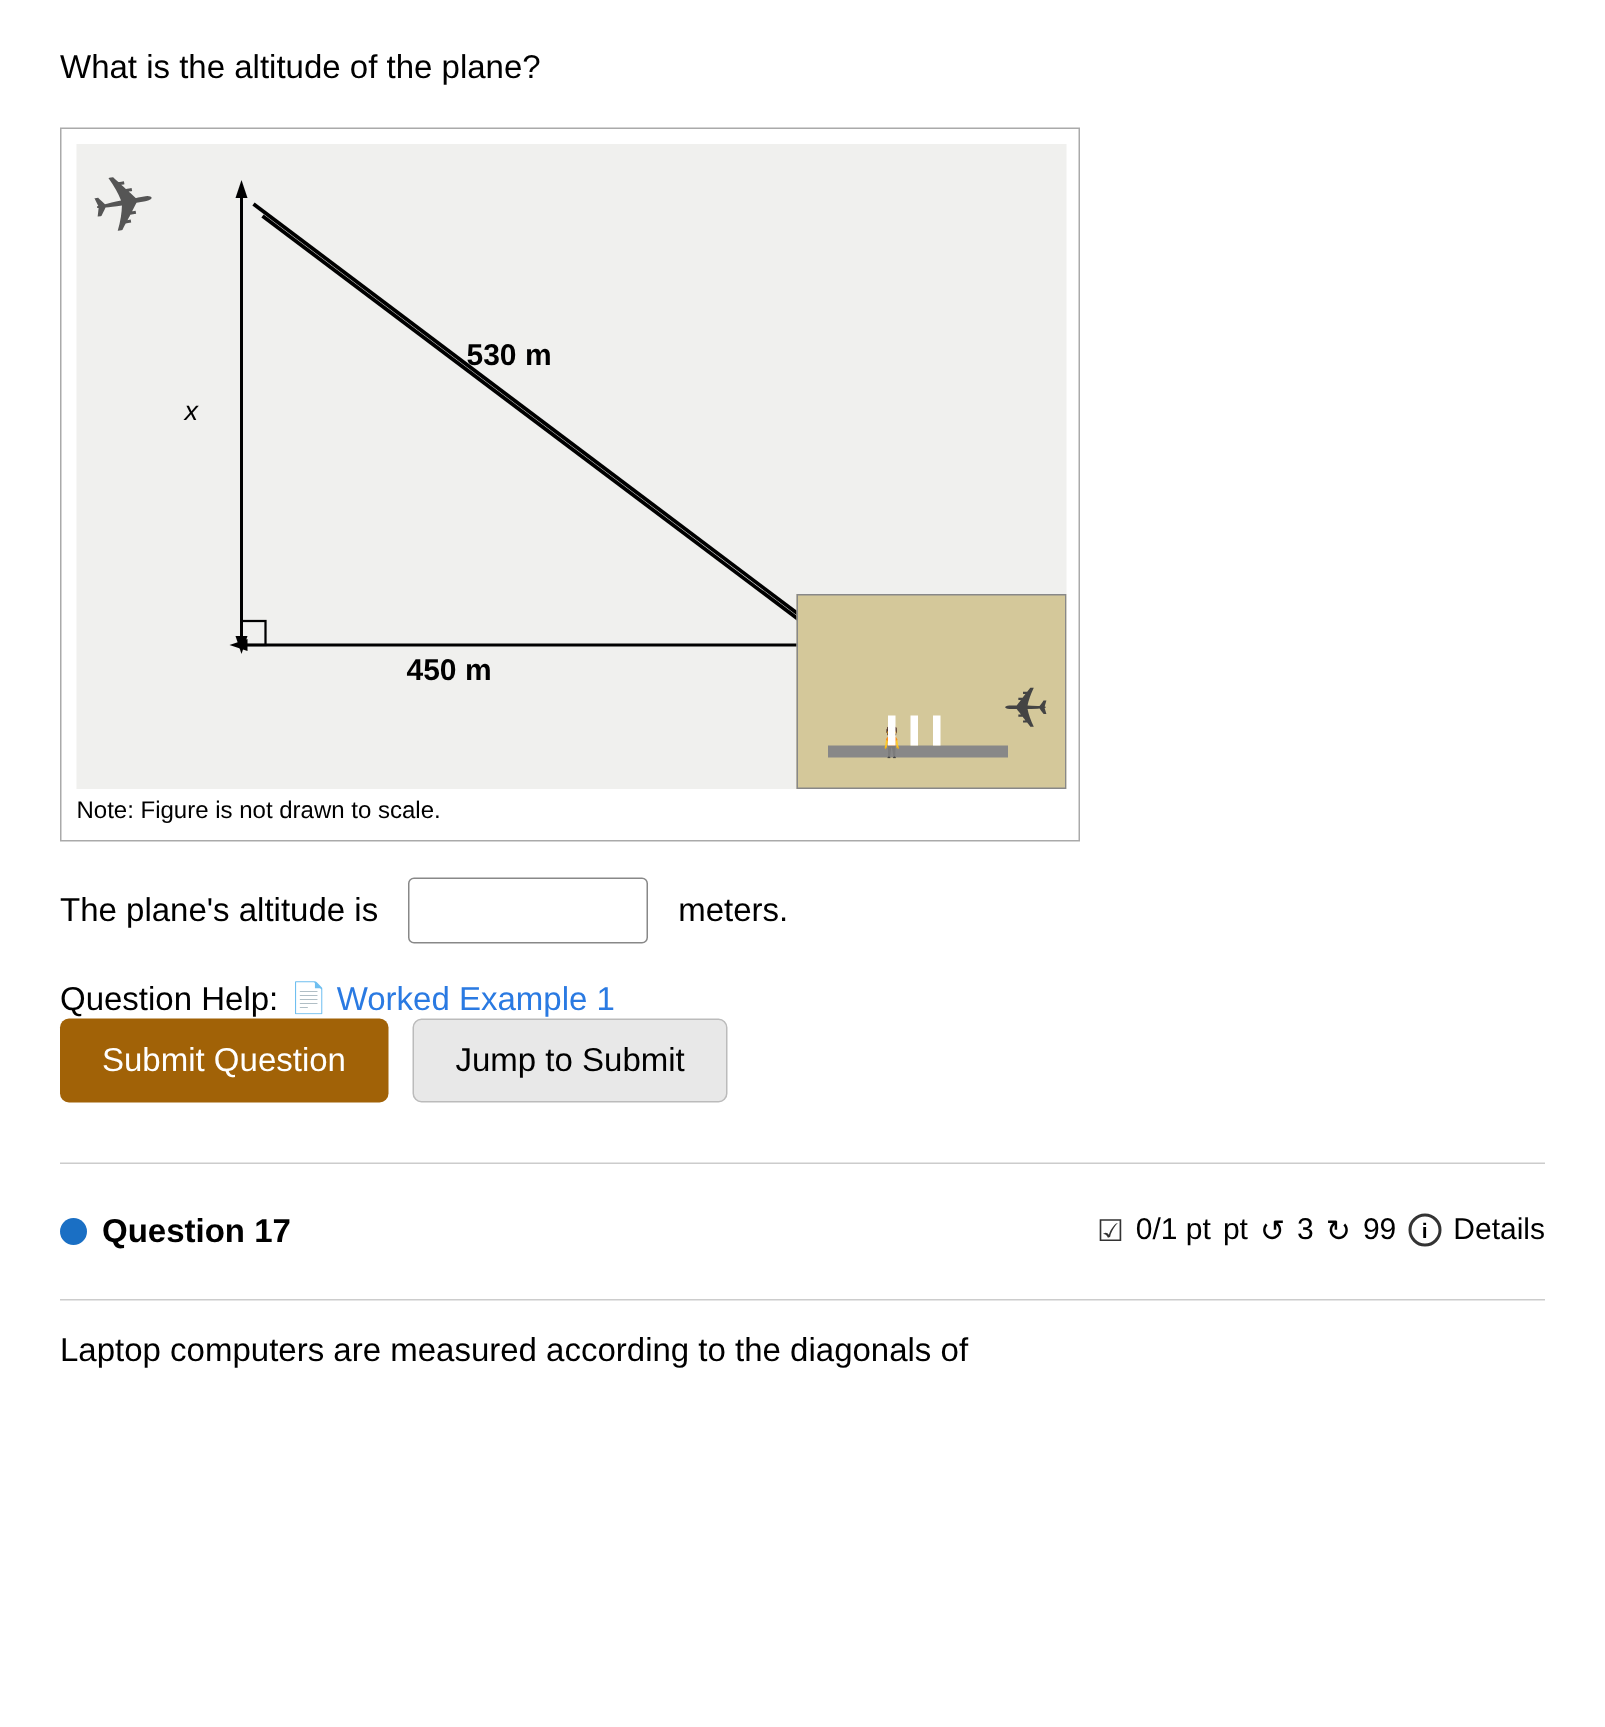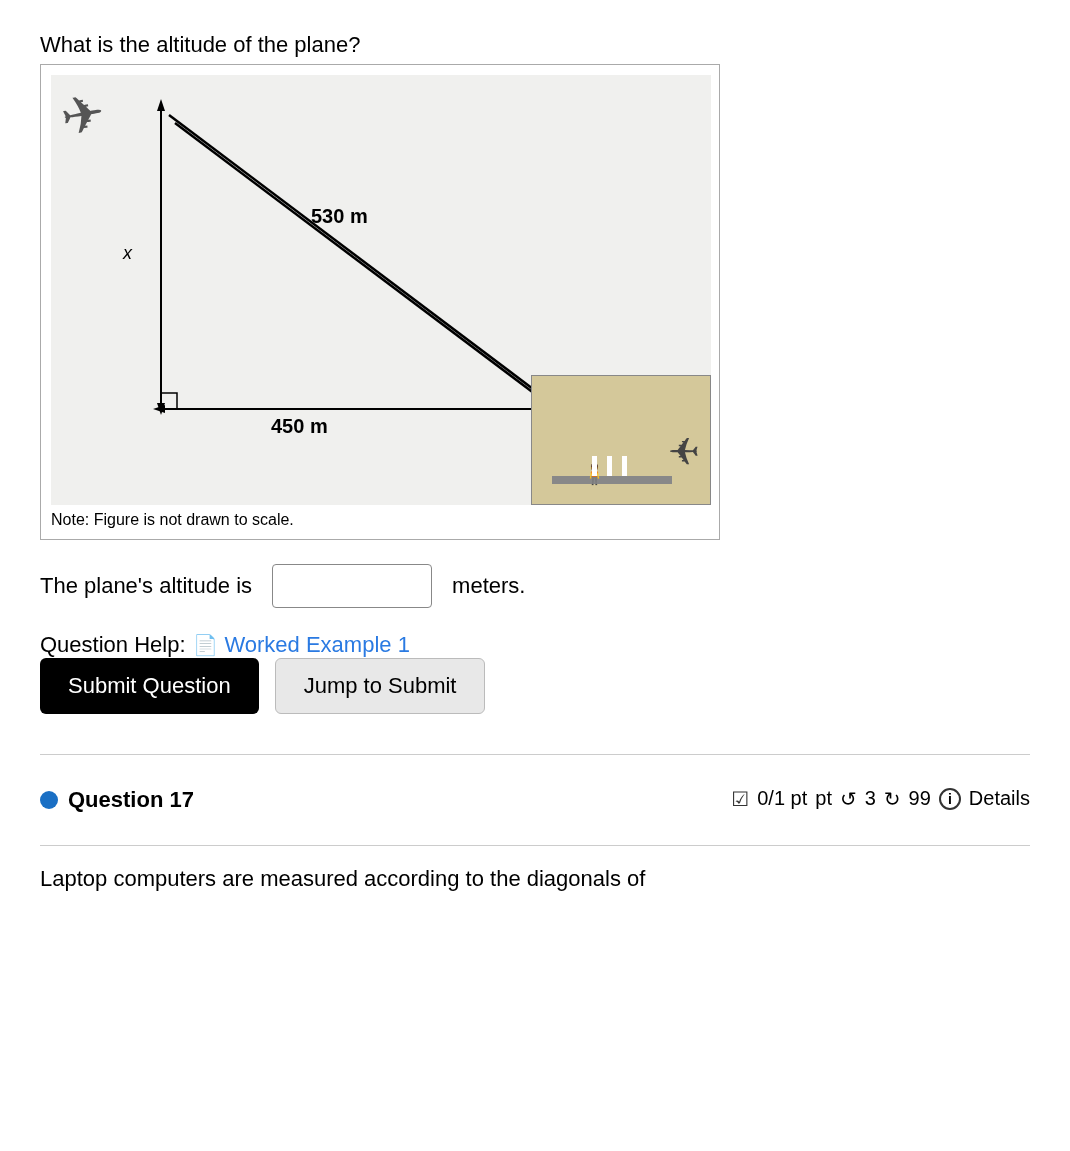--- a/index.html
+++ b/index.html
@@ -7,21 +7,21 @@
       font-family: Arial, sans-serif;
       background: #fff;
       color: #000;
       width: 1070px;
       min-height: 1151px;
       padding: 30px 40px;
       font-size: 22px;
     }
 
     .question-text {
-      margin-bottom: 3px;
+      margin-bottom: 24px;
       line-height: 1.4;
     }
 
     .figure-container {
       border: 1px solid #aaa;
       display: inline-block;
       width: 680px;
       background: #fff;
       margin-bottom: 24px;
       padding: 10px;
@@ -159,21 +159,21 @@
     .doc-icon {
       font-size: 20px;
     }
 
     .button-row {
       display: flex;
       gap: 16px;
       margin-bottom: 40px;
     }
     .btn-submit {
-      background: #000000;
+      background: #a16207;
       color: #fff;
       border: none;
       border-radius: 6px;
       padding: 14px 28px;
       font-size: 22px;
       cursor: pointer;
       font-weight: 500;
     }
     .btn-jump {
       background: #e8e8e8;

